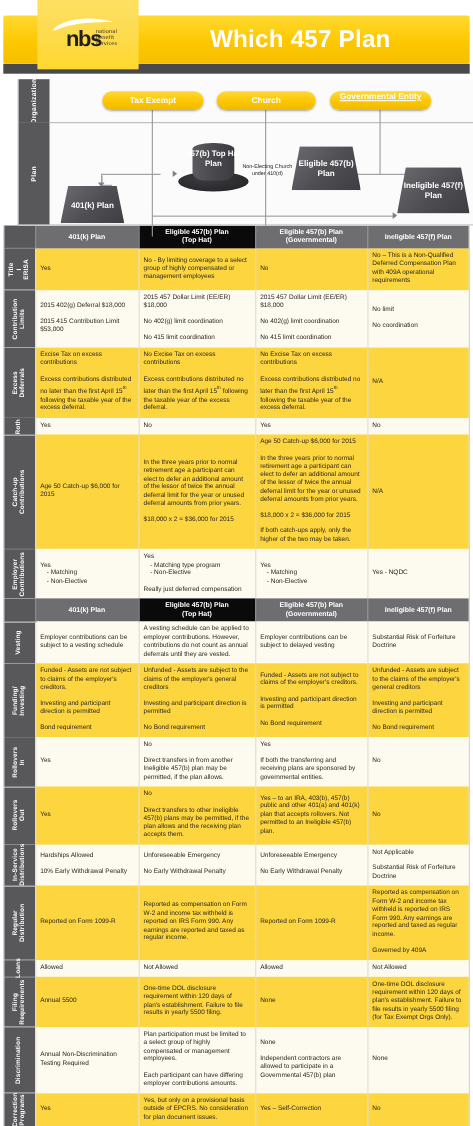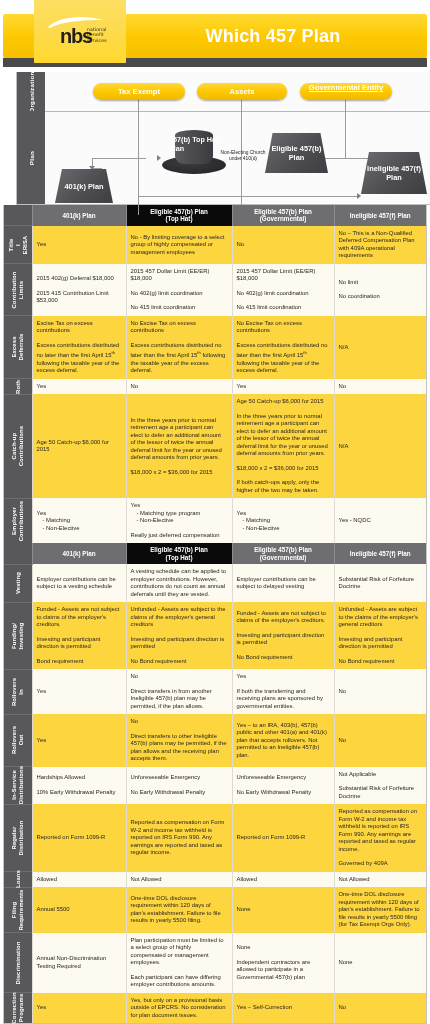--- a/index.html
+++ b/index.html
@@ -27,21 +27,21 @@
   .header-shadow {
     position: absolute;
     left: 3px; top: 58px;
     width: 424px; height: 9px;
     background: #4a4a4d;
   }
   .header-title {
     position: absolute;
     left: 128px; top: 18px;
     width: 290px;
-    font-size: 18px;
+    font-size: 22px;
     font-weight: bold;
     color: #ffffff;
     text-align: center;
     letter-spacing: .2px;
     line-height: 36px;
   }
   .logo-box {
     position: absolute;
     left: 34px; top: 0px;
     width: 92px; height: 63px;
@@ -145,20 +145,21 @@
   }
   .hat-top {
     position: absolute; left: 13px; top: 0;
     width: 38px; height: 34px;
     background: linear-gradient(to right,#5a5a5f 0%,#4c4c51 40%,#3a3a3f 100%);
     border-radius: 48% 48% 10px 10px / 16% 16% 8px 8px;
   }
   .hat-label {
     position: absolute; left: 7px; top: 6px;
     width: 50px;
+    text-align: center;
     color: #ffffff;
     font-size: 7.2px;
     font-weight: bold;
     line-height: 8.6px;
     z-index: 5;
   }
   .note {
     position: absolute;
     font-size: 4.9px;
     line-height: 6px;
@@ -268,21 +269,21 @@
   </div>
   <div class="band-label band-plan">
     <span>Plan</span>
   </div>
   <div class="org-divider"></div>
 
   <div class="pill" style="left:76px; top:11px; width:92px;">
     <span>Tax Exempt</span>
   </div>
   <div class="pill" style="left:180px; top:11px; width:90px;">
-    <span>Assets</span>
+    <span>Church</span>
   </div>
   <div class="pill two-line" style="left:283px; top:11px; width:92px;text-decoration:underline;">
     <span>Governmental Entity</span>
   </div>
 
   <div class="conn v" style="left:121px; top:28px; height:115px;"></div>
   <div class="conn v" style="left:224px; top:28px; height:105px;"></div>
   <div class="conn v" style="left:328px; top:28px; height:58px;"></div>
 
   <div class="conn h" style="left:75px; top:86px; width:54px;"></div>

